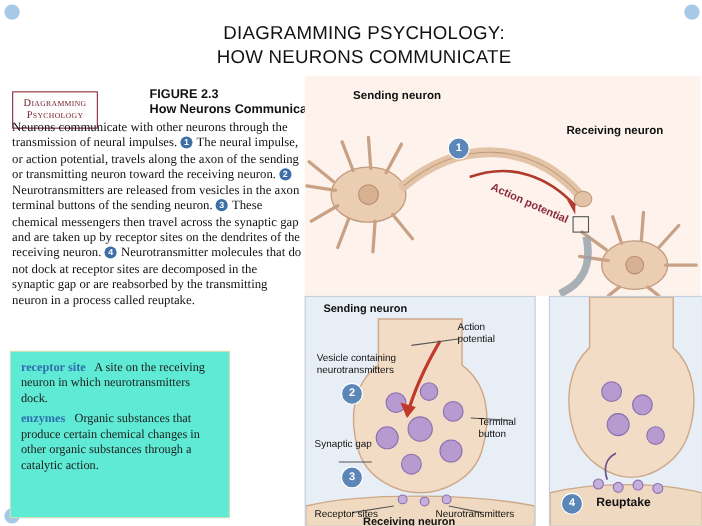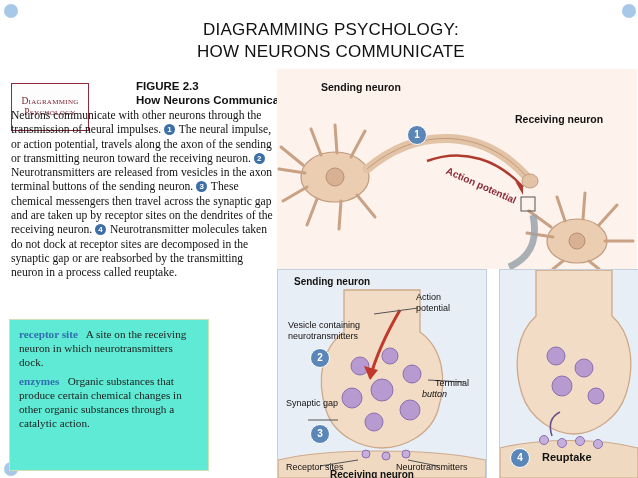--- a/index.html
+++ b/index.html
@@ -33,21 +33,21 @@
     font-family:"Liberation Sans", sans-serif;
     font-weight:normal;
     font-size:17px;
     line-height:22px;
     color:#111111;
     letter-spacing:.2px;
   }
 
   
   .logo-box{
-    position:absolute;left:10px;top:82px;width:78px;height:48px;
+    position:absolute;left:10px;top:82px;width:78px;height:34px;
     border:1px solid #8c2b3a;
     box-sizing:border-box;
     background:#fdfdfd;
     display:flex;flex-direction:column;justify-content:center;align-items:center;
   }
   .logo-box .l1{
     font-family:"Liberation Serif", serif;
     font-variant:small-caps;
     font-size:9.5px;color:#7a2330;letter-spacing:.3px;line-height:11px;
   }
@@ -165,21 +165,21 @@
 
   <div class="fig-body">
     <span>Neurons communicate with other neurons through the transmission of neural impulses.</span>
     <span class="numcirc">1</span>
     <span>The neural impulse, or action potential, travels along the axon of the sending or transmitting neuron toward the receiving neuron.</span>
     <span class="numcirc">2</span>
     <span>Neurotransmitters are released from vesicles in the axon terminal buttons of the sending neuron.</span>
     <span class="numcirc">3</span>
     <span>These chemical messengers then travel across the synaptic gap and are taken up by receptor sites on the dendrites of the receiving neuron.</span>
     <span class="numcirc">4</span>
-    <span>Neurotransmitter molecules taken do not dock at receptor sites are decomposed in the synaptic gap or are reabsorbed by the transmitting neuron in a process called reuptake.</span>
+    <span>Neurotransmitter molecules that do not dock at receptor sites are decomposed in the synaptic gap or are reabsorbed by the transmitting neuron in a process called reuptake.</span>
   </div>
 
   <div class="glossary">
     <p>
       <span class="term">receptor site</span>&nbsp;&nbsp;
       <span>A site on the receiving neuron in which neurotransmitters dock.</span>
     </p>
     <p>
       <span class="term">enzymes</span>&nbsp;&nbsp;
       <span>Organic substances that produce certain chemical changes in other organic substances through a catalytic action.</span>
@@ -248,21 +248,21 @@
     </svg>
 
     <div class="sm-lbl b" style="left:16px;top:6px;font-size:10px;">Sending neuron</div>
     <div class="sm-lbl" style="left:138px;top:22px;">Action</div>
     <div class="sm-lbl" style="left:138px;top:33px;">potential</div>
     <div class="sm-lbl" style="left:10px;top:50px;">Vesicle containing</div>
     <div class="sm-lbl" style="left:10px;top:61px;">neurotransmitters</div>
     <div class="sm-lbl" style="left:8px;top:128px;">Synaptic gap</div>
     <div class="sm-lbl" style="left:8px;top:192px;">Receptor sites</div>
     <div class="sm-lbl" style="left:157px;top:108px;">Terminal</div>
-    <div class="sm-lbl" style="left:144px;top:119px;font-style:italic;">button</div>
+    <div class="sm-lbl" style="left:157px;top:119px;">button</div>
     <div class="sm-lbl" style="left:118px;top:192px;">Neurotransmitters</div>
     <div class="sm-lbl b" style="left:52px;top:199px;font-size:10px;">Receiving neuron</div>
 
     <div class="circnum" style="left:32px;top:78px;">2</div>
     <div class="circnum" style="left:32px;top:154px;">3</div>
   </div>
 
   <div class="panel-right">
     <svg width="138" height="208" viewBox="0 0 138 208">
       <path d="M36 0 L36 46 C18 62 12 92 22 124 C30 150 56 164 74 164 C92 164 118 150 126 124 C136 92 130 62 112 46 L112 0 Z" fill="#f2dcc6" stroke="#cda98a" stroke-width="1.3"></path>

